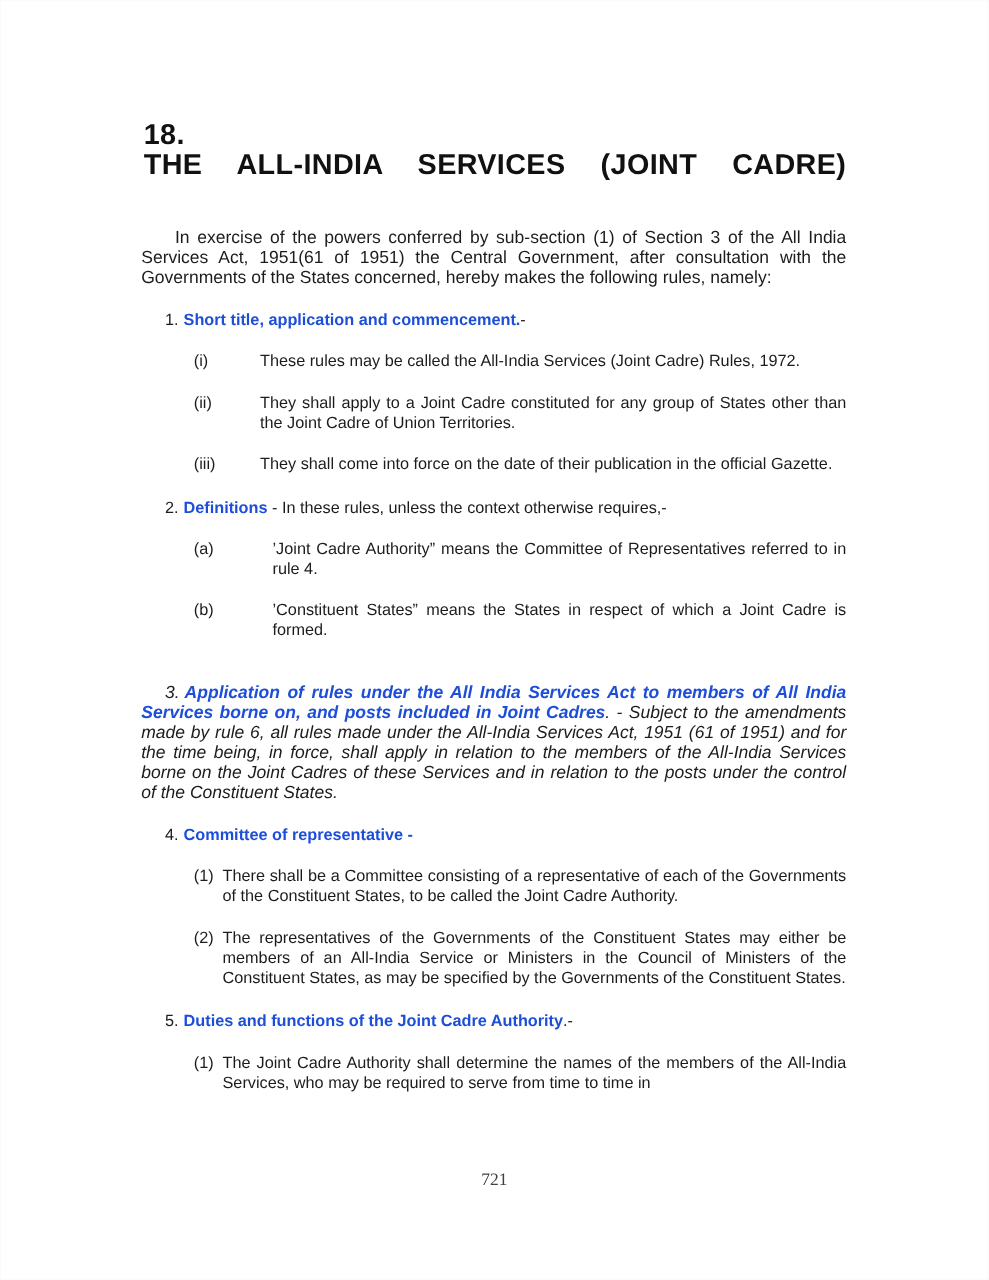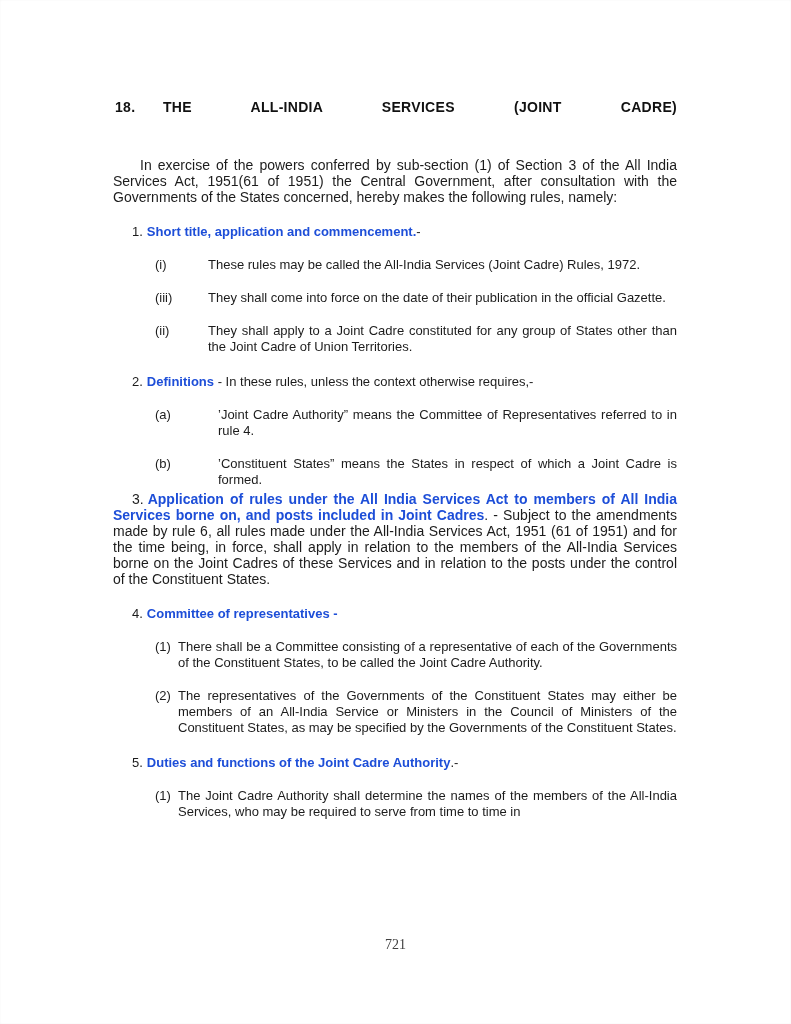--- a/index.html
+++ b/index.html
@@ -16,43 +16,44 @@
     position:absolute;
     left:113px;top:0;
     width:564px;
   }
   
   .title{
     display:flex;
     margin-top:95px;
     margin-left:2px;
     font-weight:bold;
-    font-size:14px;
+    font-size:23px;
     line-height:24px;
     letter-spacing:0.3px;
     color:#111;
+    flex-direction:column;
   }
   .title-num{width:48px;flex:0 0 auto;}
   .title-text{flex:1;}
   .title-line1{text-align:justify;text-align-last:justify;}
   
   .para{
     font-size:14px;
     line-height:16px;
     text-align:justify;
     margin:0;
   }
   .intro{margin-top:38px;text-indent:27px;}
   .sec-head{
     font-size:13px;
     line-height:16px;
     margin:19px 0 0 19px;
   }
   .sec-head .num{margin-right:4px;}
-  .sec3{margin-top:3px;text-indent:19px;}
+  .sec3{margin-top:33px;text-indent:19px;font-style:italic;}
   .sec3 .num{margin-right:4px;}
   b{color:#1d4ed8;}
   
   .li{
     display:flex;
     margin-top:17px;
     font-size:13px;
     line-height:16px;
   }
   .li-label{flex:0 0 auto;margin-left:42px;}
@@ -86,42 +87,42 @@
 
     <p class="para intro">In exercise of the powers conferred by sub-section (1) of Section 3 of the All India Services Act, 1951(61 of 1951) the Central Government, after consultation with the Governments of the States concerned, hereby makes the following rules, namely:</p>
 
     <p class="sec-head"><span class="num">1.</span><b>Short title, application and commencement.</b><span>-</span></p>
 
     <div class="li roman">
       <span class="li-label">(i)</span>
       <div class="li-text">These rules may be called the All-India Services (Joint Cadre) Rules, 1972.</div>
     </div>
     <div class="li roman">
+      <span class="li-label">(ii)</span>
+      <div class="li-text">They shall apply to a Joint Cadre constituted for any group of States other than the Joint Cadre of Union Territories.</div>
+    </div>
+    <div class="li roman">
       <span class="li-label">(iii)</span>
       <div class="li-text">They shall come into force on the date of their publication in the official Gazette.</div>
-    </div>
-    <div class="li roman">
-      <span class="li-label">(ii)</span>
-      <div class="li-text">They shall apply to a Joint Cadre constituted for any group of States other than the Joint Cadre of Union Territories.</div>
     </div>
 
     <p class="sec-head"><span class="num">2.</span><b>Definitions</b><span> - In these rules, unless the context otherwise requires,-</span></p>
 
     <div class="li alpha">
       <span class="li-label">(a)</span>
       <div class="li-text">’Joint Cadre Authority” means the Committee of Representatives referred to in rule 4.</div>
     </div>
     <div class="li alpha">
       <span class="li-label">(b)</span>
       <div class="li-text">’Constituent States” means the States in respect of which a Joint Cadre is formed.</div>
     </div>
 
     <p class="para sec3"><span class="num">3.</span><b>Application of rules under the All India Services Act to members of All India Services borne on, and posts included in Joint Cadres</b><span>. - Subject to the amendments made by rule 6, all rules made under the All-India Services Act, 1951 (61 of 1951) and for the time being, in force, shall apply in relation to the members of the All-India Services borne on the Joint Cadres of these Services and in relation to the posts under the control of the Constituent States.</span></p>
 
-    <p class="sec-head"><span class="num">4.</span><b>Committee of representatives -</b><span></span></p>
+    <p class="sec-head"><span class="num">4.</span><b>Committee of representative -</b><span></span></p>
 
     <div class="li numli">
       <span class="li-label">(1)</span>
       <div class="li-text">There shall be a Committee consisting of a representative of each of the Governments of the Constituent States, to be called the Joint Cadre Authority.</div>
     </div>
     <div class="li numli">
       <span class="li-label">(2)</span>
       <div class="li-text">The representatives of the Governments of the Constituent States may either be members of an All-India Service or Ministers in the Council of Ministers of the Constituent States, as may be specified by the Governments of the Constituent States.</div>
     </div>
 

